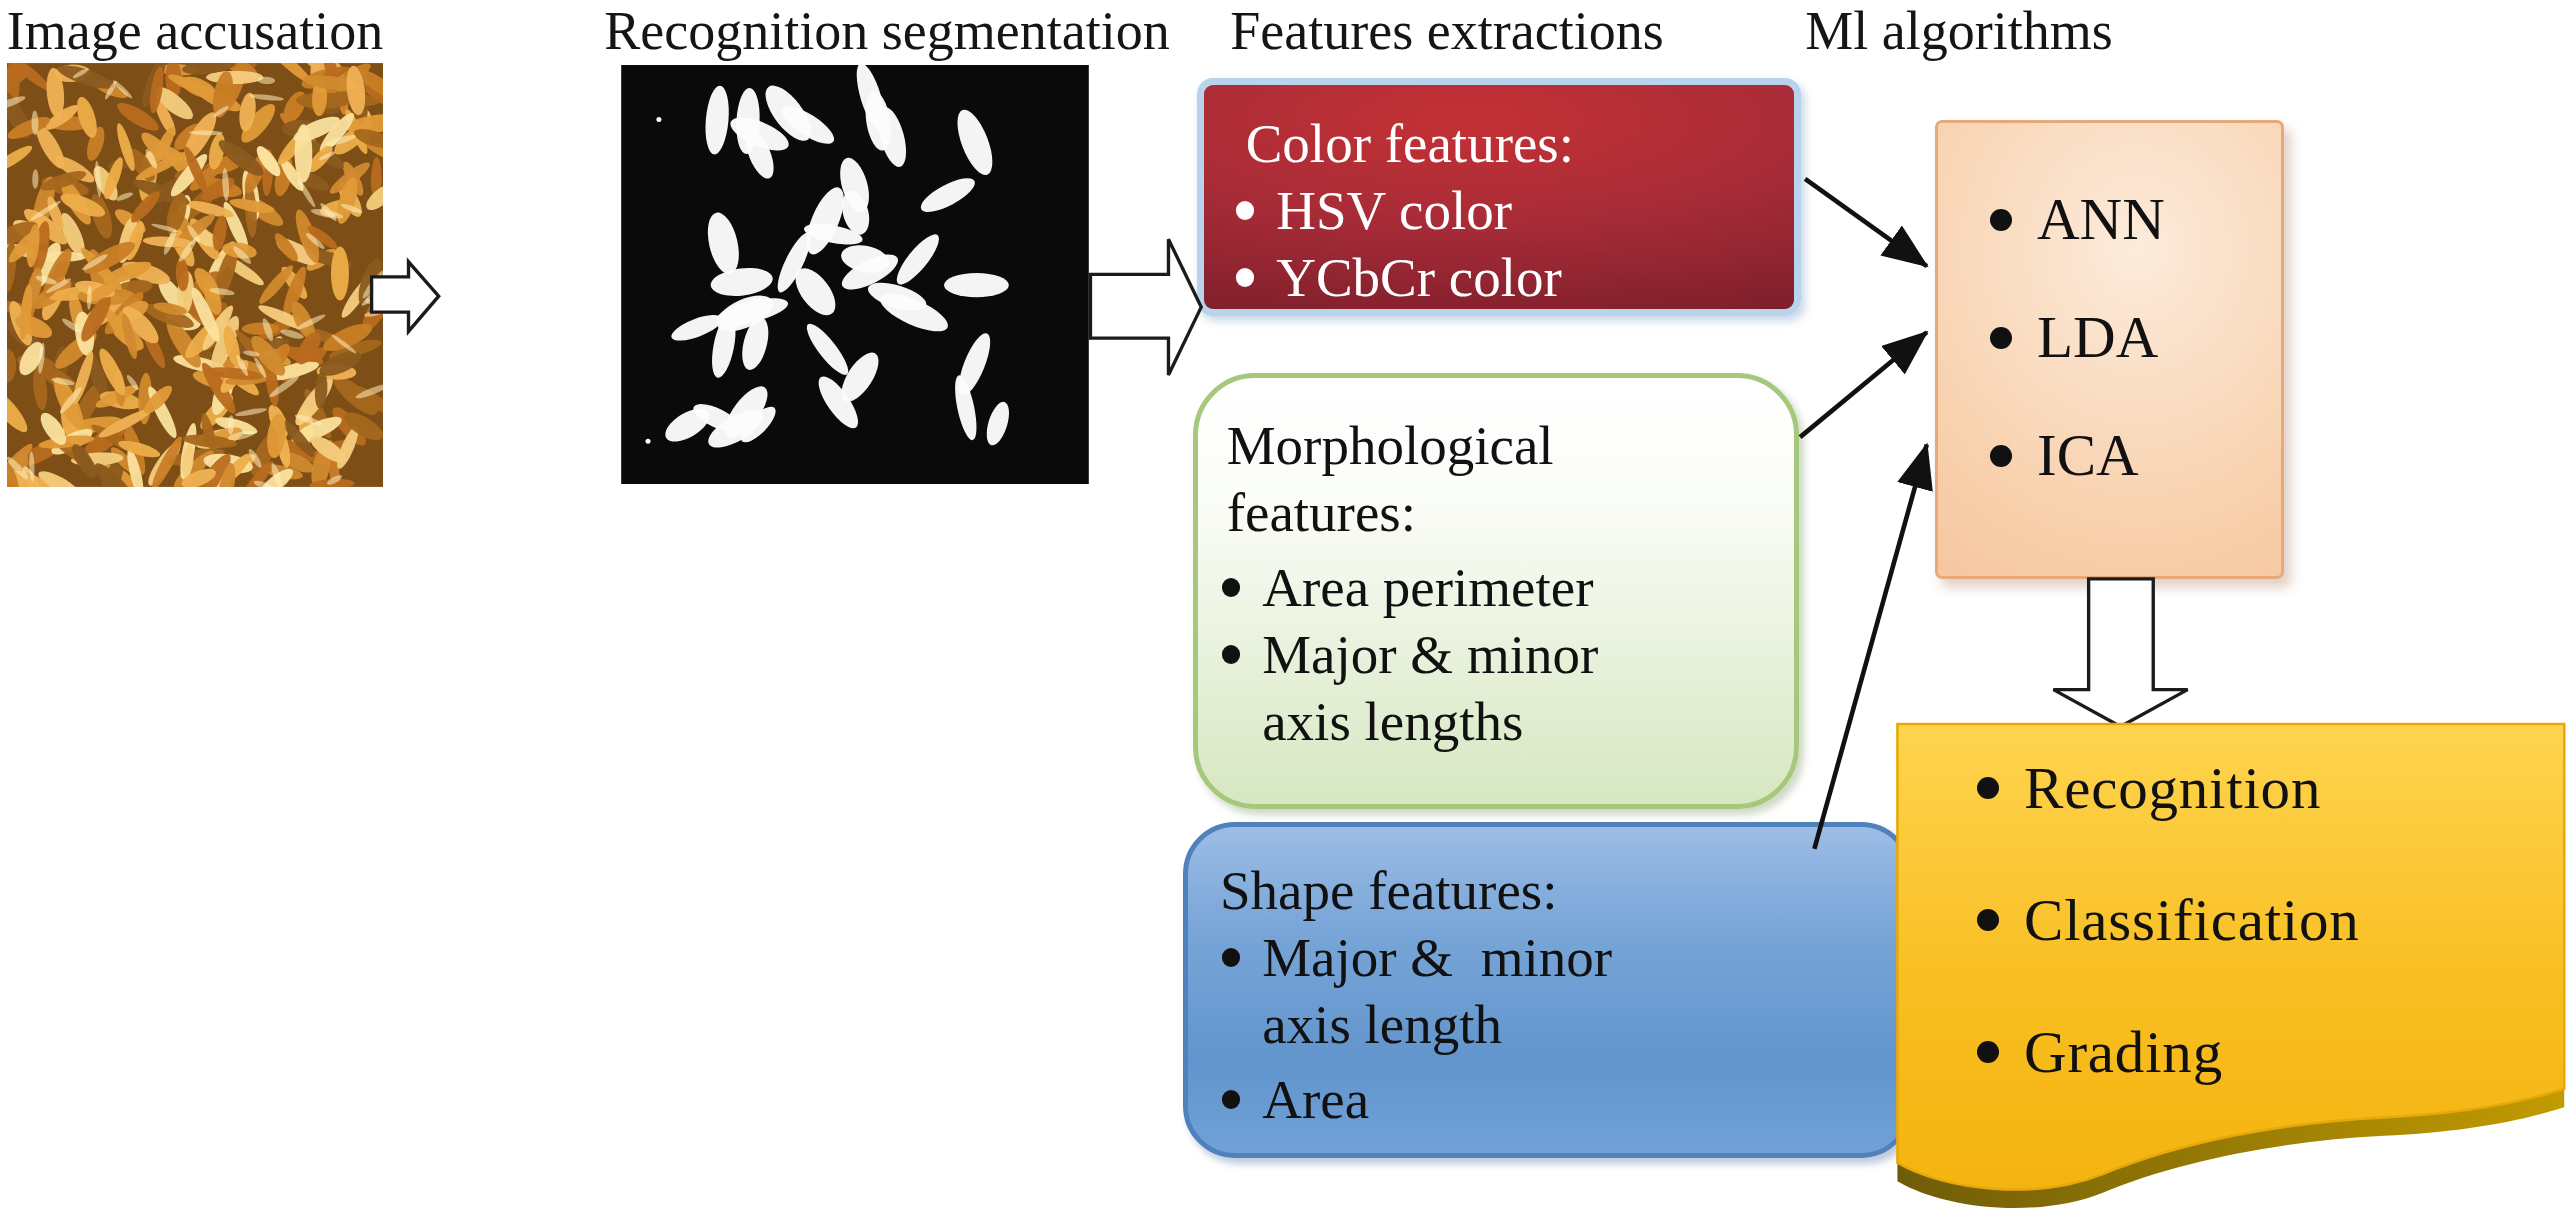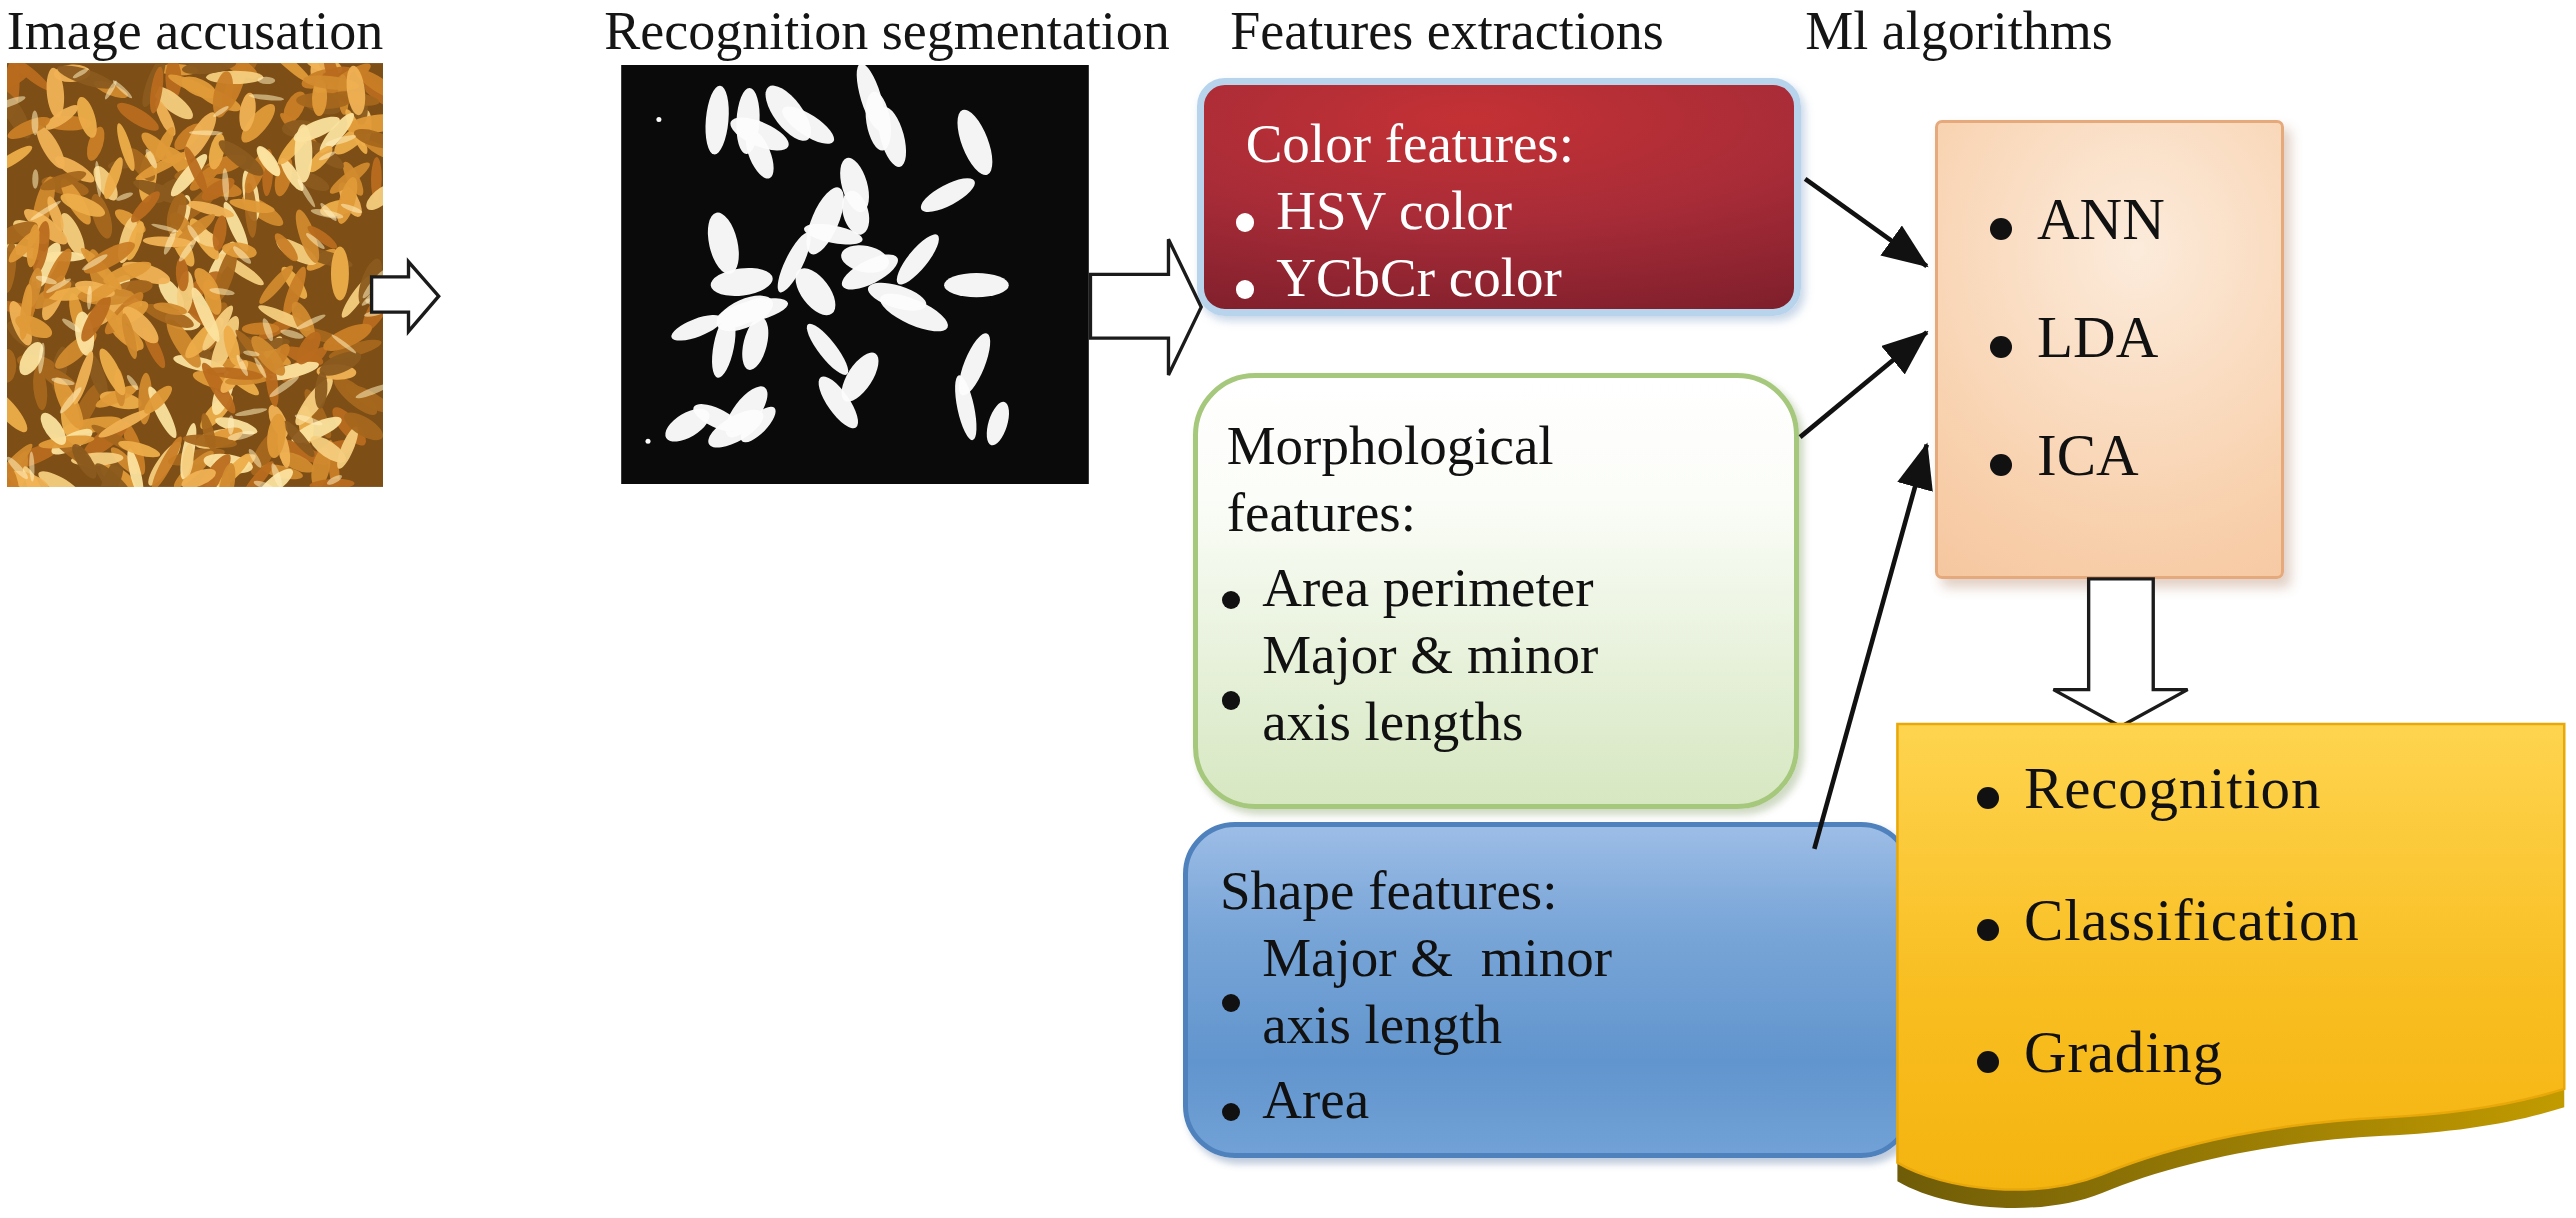--- a/index.html
+++ b/index.html
@@ -4,26 +4,26 @@
 <style>
   html,body{margin:0;padding:0;background:#fff;}
   .stage{position:relative;width:2576px;height:1219px;background:var(--background,#fff);
          font-family:"Liberation Serif","DejaVu Serif",serif;color:#111;overflow:hidden;}
   .hdr{position:absolute;top:3.4px;transform:translateX(-50%);font-size:54px;line-height:57px;
        color:#151515;white-space:pre;}
   svg.photo{position:absolute;display:block;}
   .box{position:absolute;box-sizing:border-box;}
   .title .line,.lines .line{white-space:pre;}
   .line{line-height:67px;}
-  .li{display:flex;align-items:center;}
+  .li{display:flex;align-items:flex-start;}
   .bullet{flex:0 0 auto;width:18.5px;height:18.5px;border-radius:50%;background:#111;
           margin:24px 22px 0 1.7px;}
   
   .box-color{left:1197px;top:78px;width:604px;height:238px;border:7.5px solid var(--color_box_border);
-    border-radius:28px;color:#fff;padding:25px 15px 0 30px;font-size:55px;
+    border-radius:16px;color:#fff;padding:25px 15px 0 30px;font-size:55px;
     background:radial-gradient(120% 95% at 45% 15%, var(--color_box_top) 0%, var(--color_box_mid) 48%, var(--color_box_bottom) 100%);
     box-shadow:3.4px 5px 8.4px rgba(100,140,190,.35);}
   .box-color .title{margin-left:11.7px;}
   .box-color .bullet{background:#fff;}
   
   .box-morph{left:1193px;top:373px;width:606px;height:436px;border:5.9px solid var(--morph_border);
     border-radius:62px;padding:34px 11.7px 0 22px;font-size:55px;
     background:linear-gradient(180deg,var(--morph_top) 0%,#fbfdf8 28%,var(--morph_bottom) 100%);
     box-shadow:4.2px 5.9px 7.5px rgba(120,150,90,.35);}
   .box-morph .title{margin-left:6.7px;}

